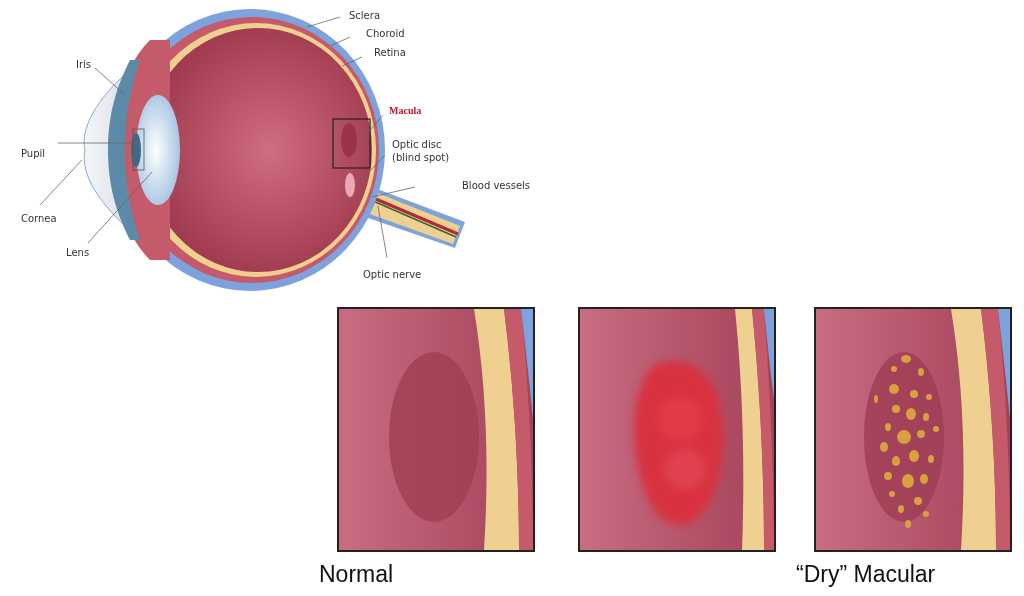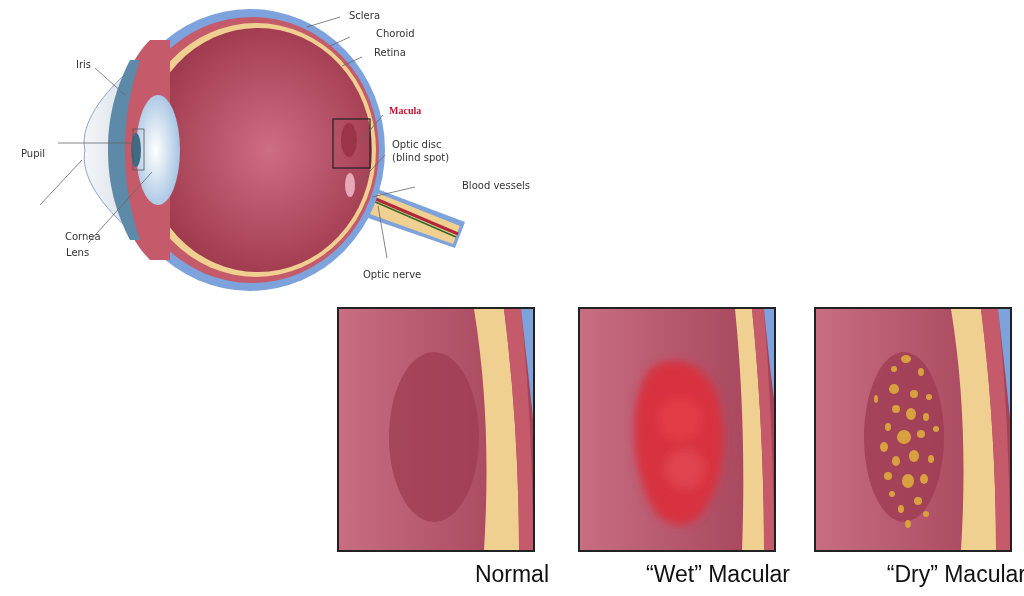--- a/index.html
+++ b/index.html
@@ -2,21 +2,21 @@
 <html><head>
 <meta charset="utf-8">
 <style>
   html,body{margin:0;padding:0;background:#ffffff;}
   body{width:1024px;height:596px;position:relative;overflow:hidden;font-family:"Liberation Sans",sans-serif;}
   .stage{position:absolute;left:0;top:0;width:1024px;height:504px;}
   .lbl{position:absolute;font-size:10px;color:#333333;line-height:12px;white-space:nowrap;font-family:"DejaVu Sans",sans-serif;}
   .lbl.red{color:#c8102e;font-weight:bold;}
   .panel{position:absolute;top:307px;width:198px;height:245px;border:2px solid #222222;box-sizing:border-box;overflow:hidden;}
   .panel svg{display:block;}
-  .caption{position:absolute;top:561px;font-size:23px;color:#111111;text-align:right;width:230px;font-family:"Liberation Sans",sans-serif;}
+  .caption{position:absolute;top:561px;font-size:23px;color:#111111;text-align:left;width:230px;font-family:"Liberation Sans",sans-serif;}
 </style>
 </head>
 <body>
 
 <div class="stage">
 
   <svg width="520" height="300" style="position:absolute;left:0;top:0;">
     <defs>
       <radialGradient id="vitGrad" cx="0.55" cy="0.5" r="0.6">
         <stop offset="0" stop-color="#cf6d82"></stop>
@@ -67,29 +67,29 @@
       <line x1="58" y1="143" x2="140" y2="143"></line>
       <line x1="357" y1="185" x2="385" y2="155"></line>
       <line x1="372" y1="197" x2="415" y2="187"></line>
       <line x1="40" y1="205" x2="82" y2="160"></line>
       <line x1="88" y1="243" x2="152" y2="172"></line>
       <line x1="378" y1="206" x2="387" y2="258"></line>
     </g>
   </svg>
 
   <span class="lbl" style="left:349px;top:10px;">Sclera</span>
-  <span class="lbl" style="left:376px;top:28px;">Choroid</span>
+  <span class="lbl" style="left:366px;top:28px;">Choroid</span>
   <span class="lbl" style="left:374px;top:47px;">Retina</span>
   <span class="lbl" style="left:76px;top:59px;">Iris</span>
   <span class="lbl red" style="left:389px;top:105px;font-family:Liberation Serif, serif;">Macula</span>
   <span class="lbl" style="left:21px;top:148px;">Pupil</span>
   <span class="lbl" style="left:392px;top:139px;">Optic disc</span>
   <span class="lbl" style="left:392px;top:152px;">(blind spot)</span>
   <span class="lbl" style="left:422px;top:180px;margin-left:40px;">Blood vessels</span>
-  <span class="lbl" style="left:21px;top:231px;margin-left:44px;">Cornea</span>
+  <span class="lbl" style="left:21px;top:213px;">Cornea</span>
   <span class="lbl" style="left:66px;top:247px;">Lens</span>
   <span class="lbl" style="left:363px;top:269px;">Optic nerve</span>
 
   <div class="panel" style="left:337px;">
     <svg width="194" height="241">
       <defs>
         <linearGradient id="bgN" x1="0" x2="1">
             <stop offset="0" stop-color="#c86d82"></stop>
             <stop offset="1" stop-color="#a44258"></stop>
           </linearGradient>
@@ -118,21 +118,20 @@
       <path d="M155,0 L172,0 C180,80 184,160 184,241 L162,241 C165,160 163,80 155,0 Z" fill="#f0d090"></path>
       <path d="M172,0 L184,0 C190,80 194,160 194,241 L184,241 C184,160 180,80 172,0 Z" fill="#c45a6a"></path>
       <path d="M184,0 L194,0 L194,90 C190,60 187,30 184,0 Z" fill="#7ea3dc"></path>
       <g filter="url(#blur)">
         <path d="M70,60 C90,45 120,50 135,80 C150,120 145,170 125,200 C110,225 80,220 68,190 C50,150 48,90 70,60 Z" fill="#d8323f"></path>
         <circle cx="100" cy="110" r="22" fill="#e33a44"></circle>
         <circle cx="105" cy="160" r="20" fill="#e04350"></circle>
       </g>
     </svg>
   </div>
-  <div class="caption" style="left:560px;">“Wet” Macular</div>
 
   <div class="panel" style="left:814px;">
     <svg width="194" height="241">
       <defs>
         <linearGradient id="bgD" x1="0" x2="1">
             <stop offset="0" stop-color="#c86d82"></stop>
             <stop offset="1" stop-color="#a44258"></stop>
           </linearGradient>
       </defs>
       <rect width="194" height="241" fill="url(#bgD)"></rect>

